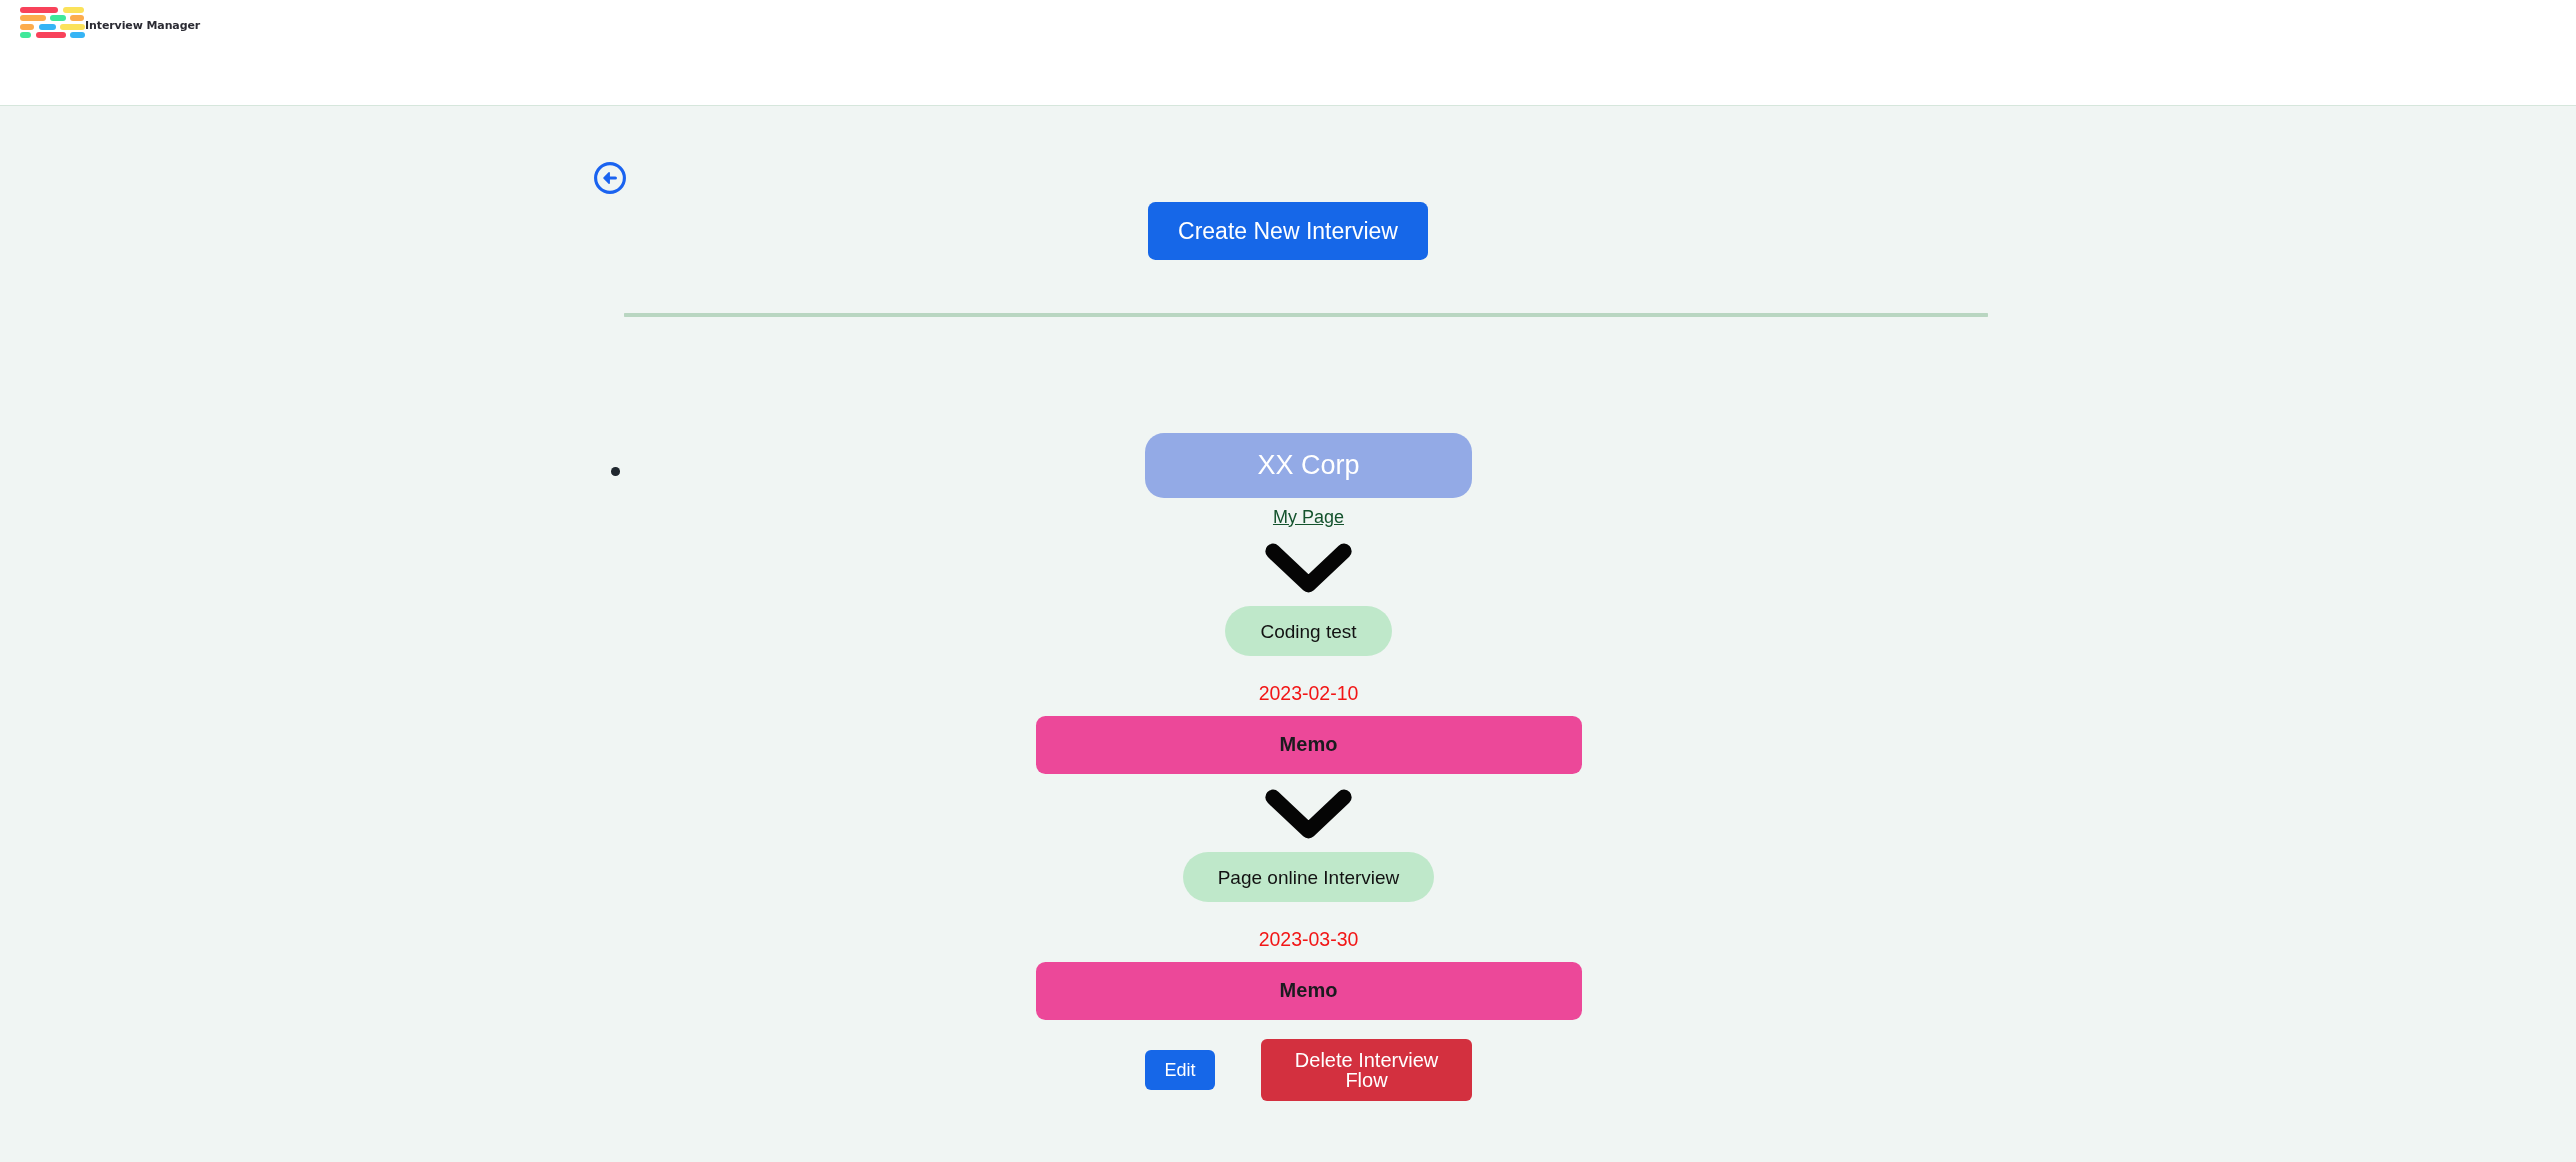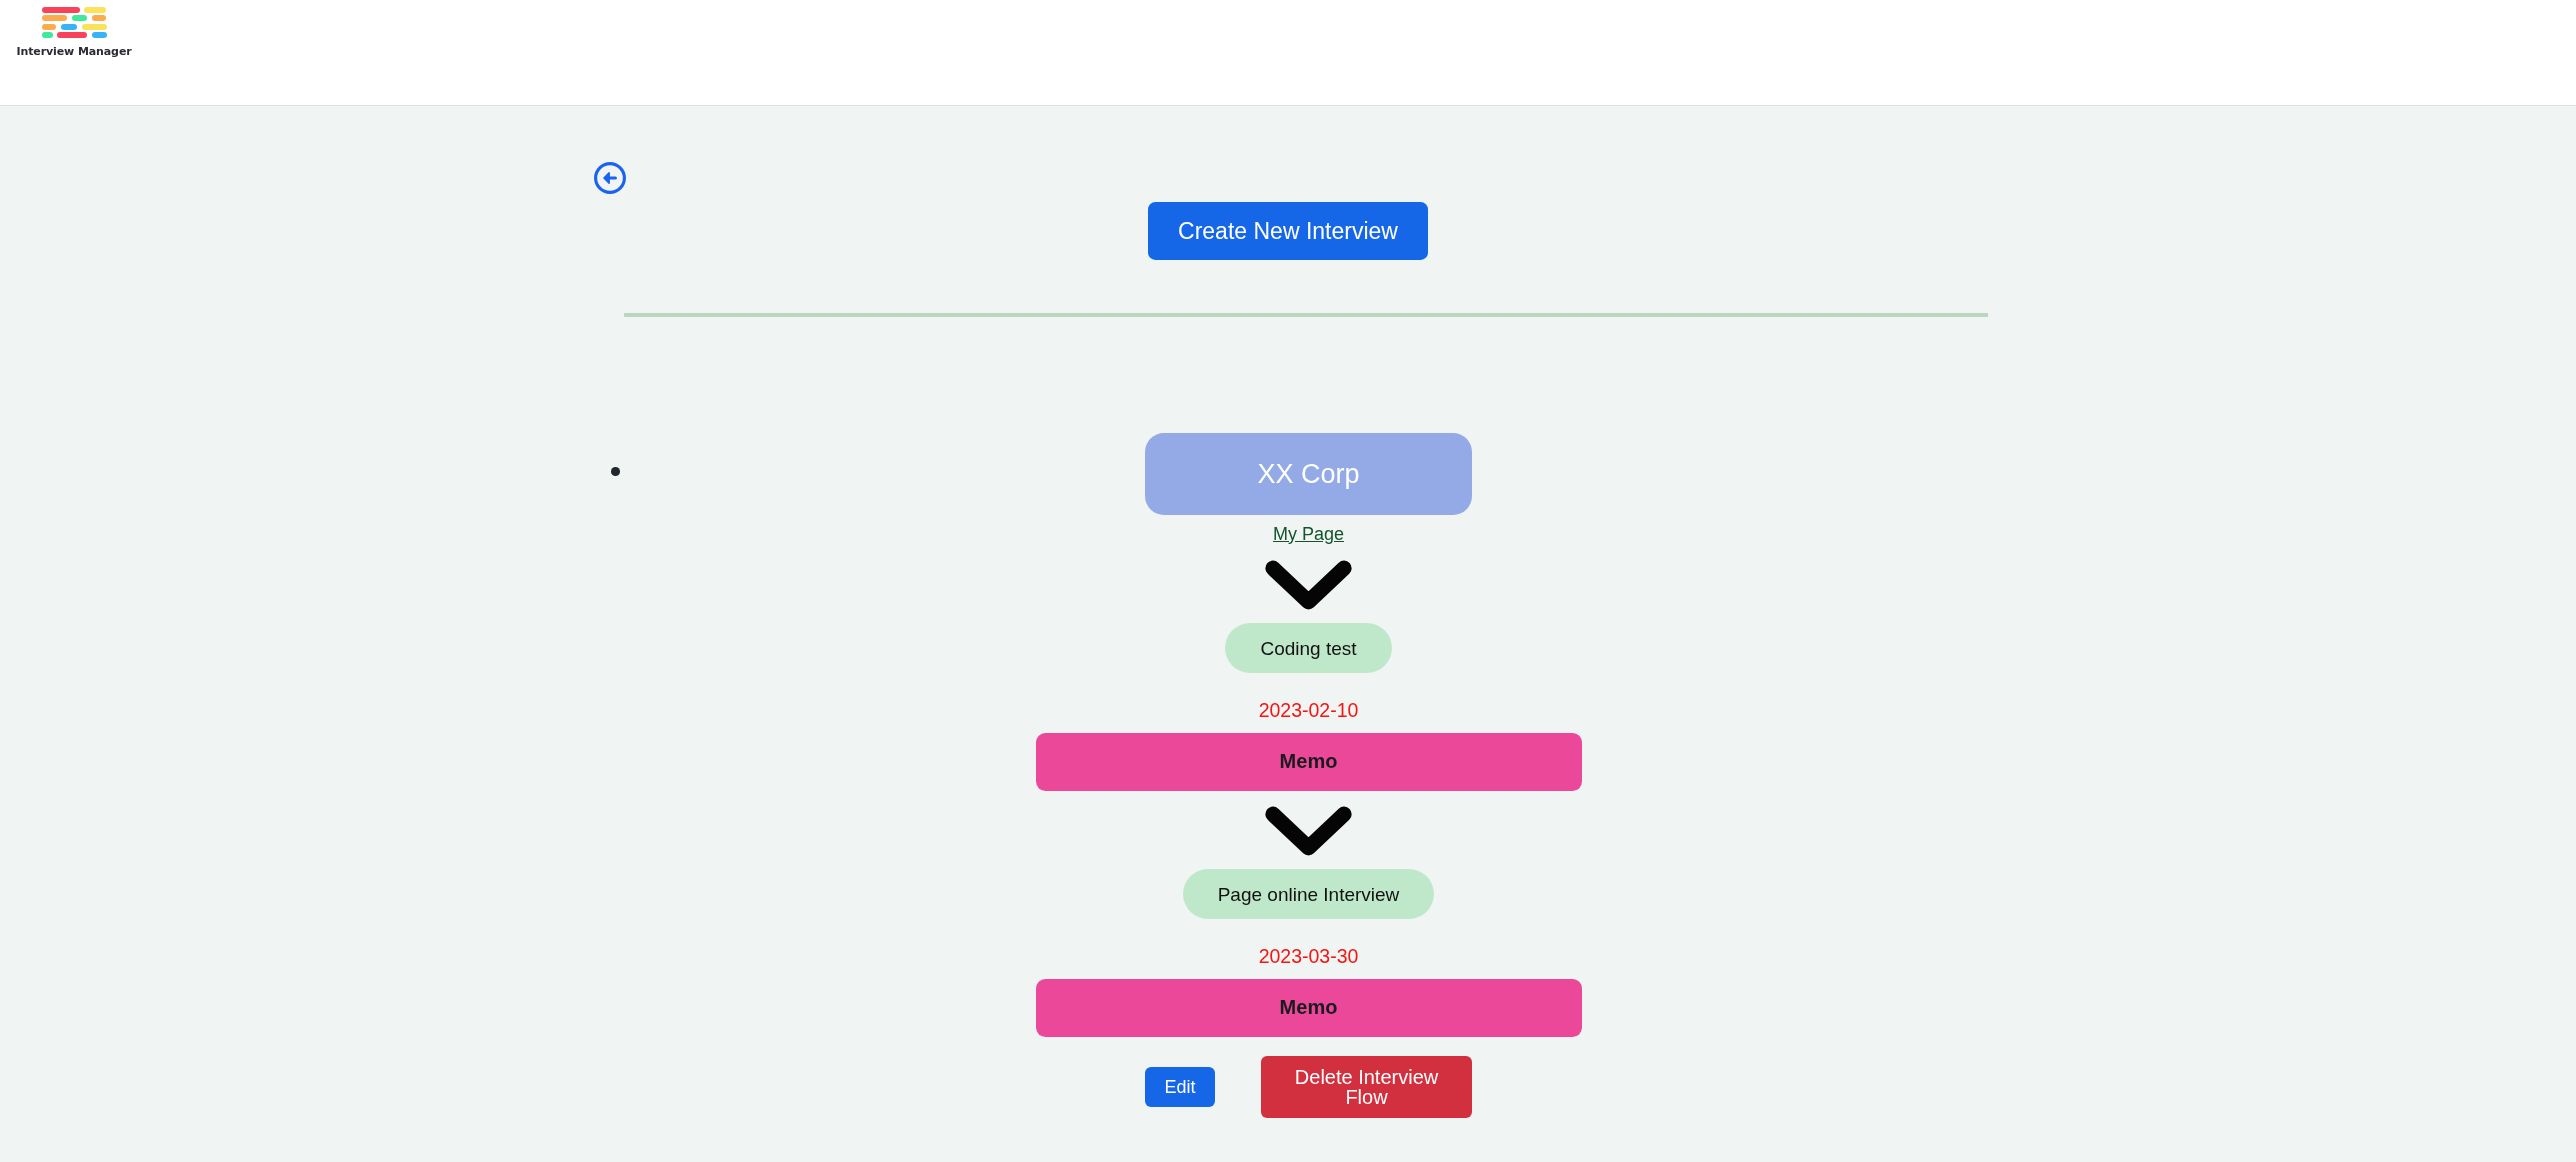--- a/index.html
+++ b/index.html
@@ -28,21 +28,21 @@
     border-bottom: 1.3px solid #d6e6dc;
     display: flex;
     align-items: center;
   }
   .brand {
     position: absolute;
     left: 20px;
     top: 5.4px;
     width: 108px;
     display: flex;
-    flex-direction: column;
+    flex-direction: row;
     align-items: center;
   }
   .brand-logo {
     width: 65px;
     height: 34px;
     display: flex;
     flex-direction: column;
     justify-content: space-between;
     padding: 1.3px 0;
   }
@@ -134,21 +134,21 @@
     left: 1145px;
     top: 327px;
     width: 327px;
     display: flex;
     flex-direction: column;
     align-items: center;
   }
 
   .company-pill {
     width: 327px;
-    height: 82px;
+    height: 65px;
     border-radius: 19px;
     background: #93aae6;
     color: #ffffff;
     font-size: 27px;
     display: flex;
     align-items: center;
     justify-content: center;
     line-height: 1;
   }
   .my-page-link {

